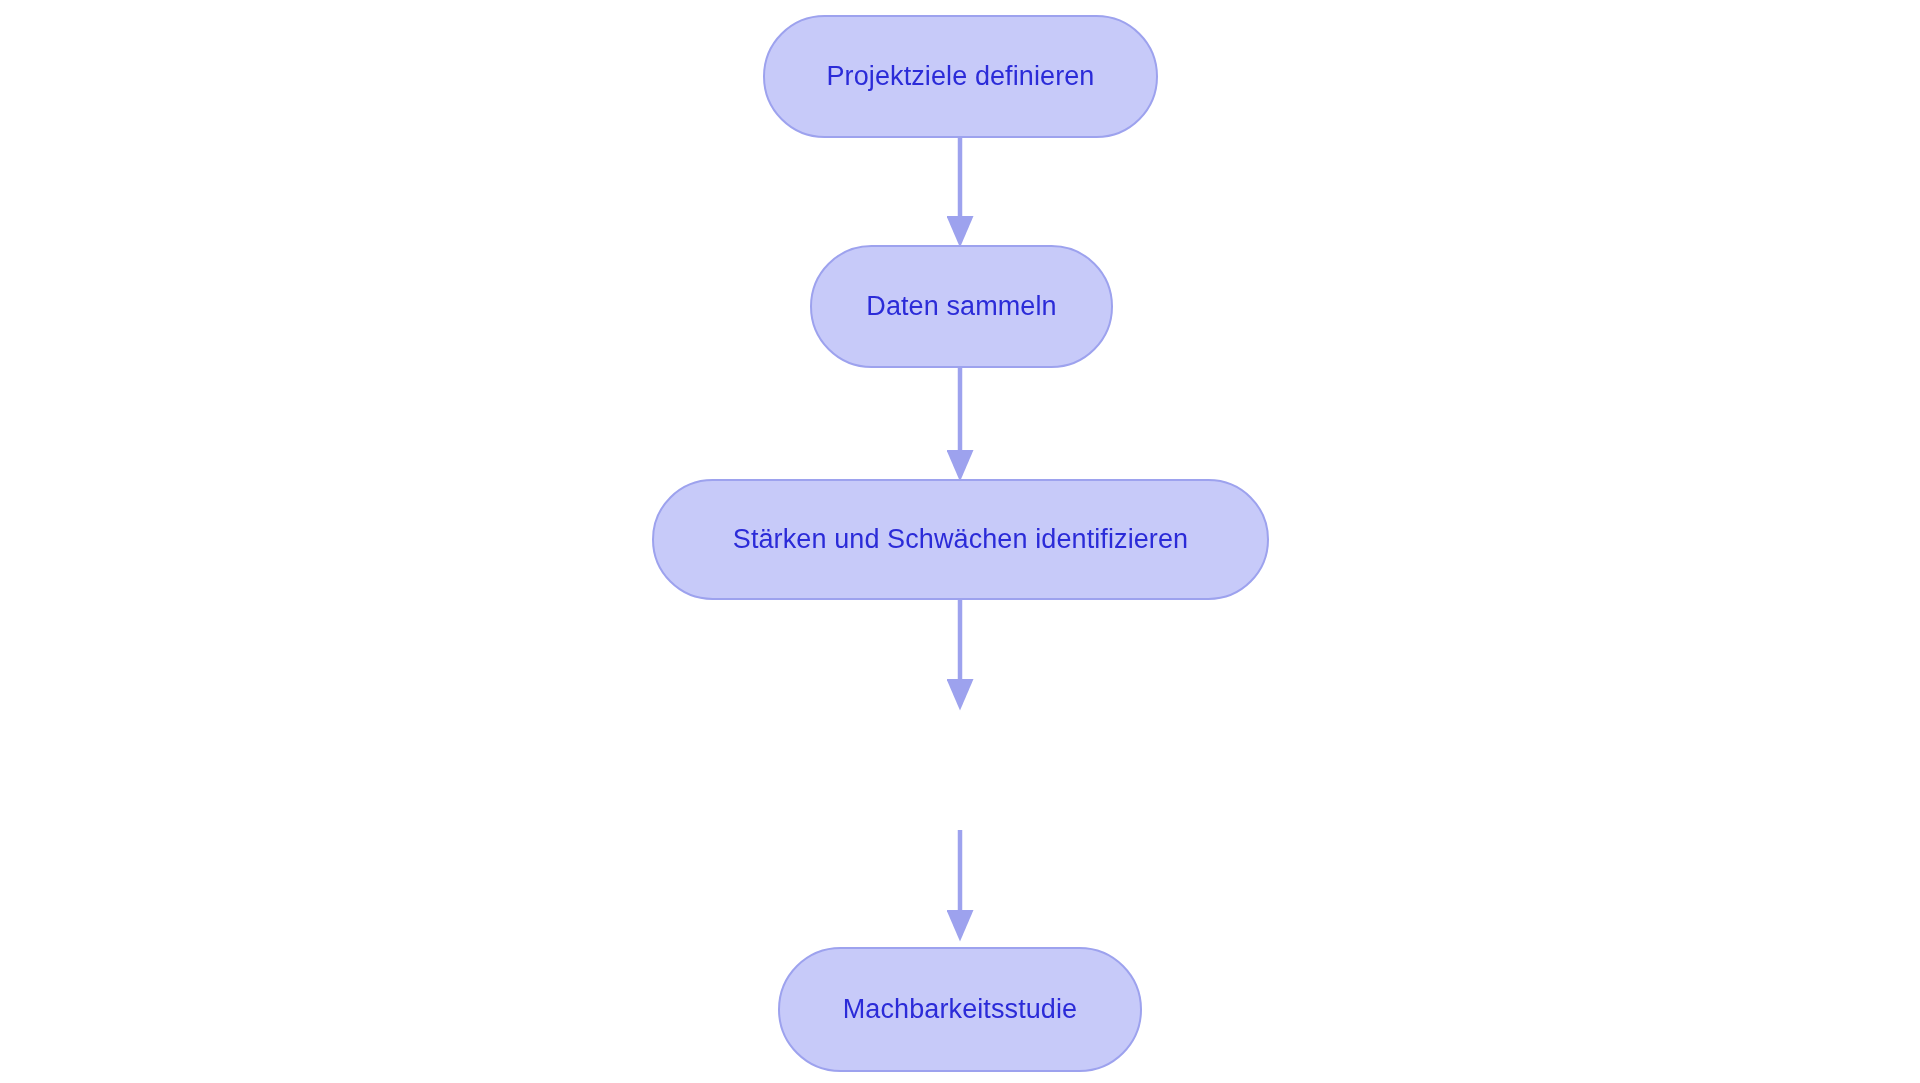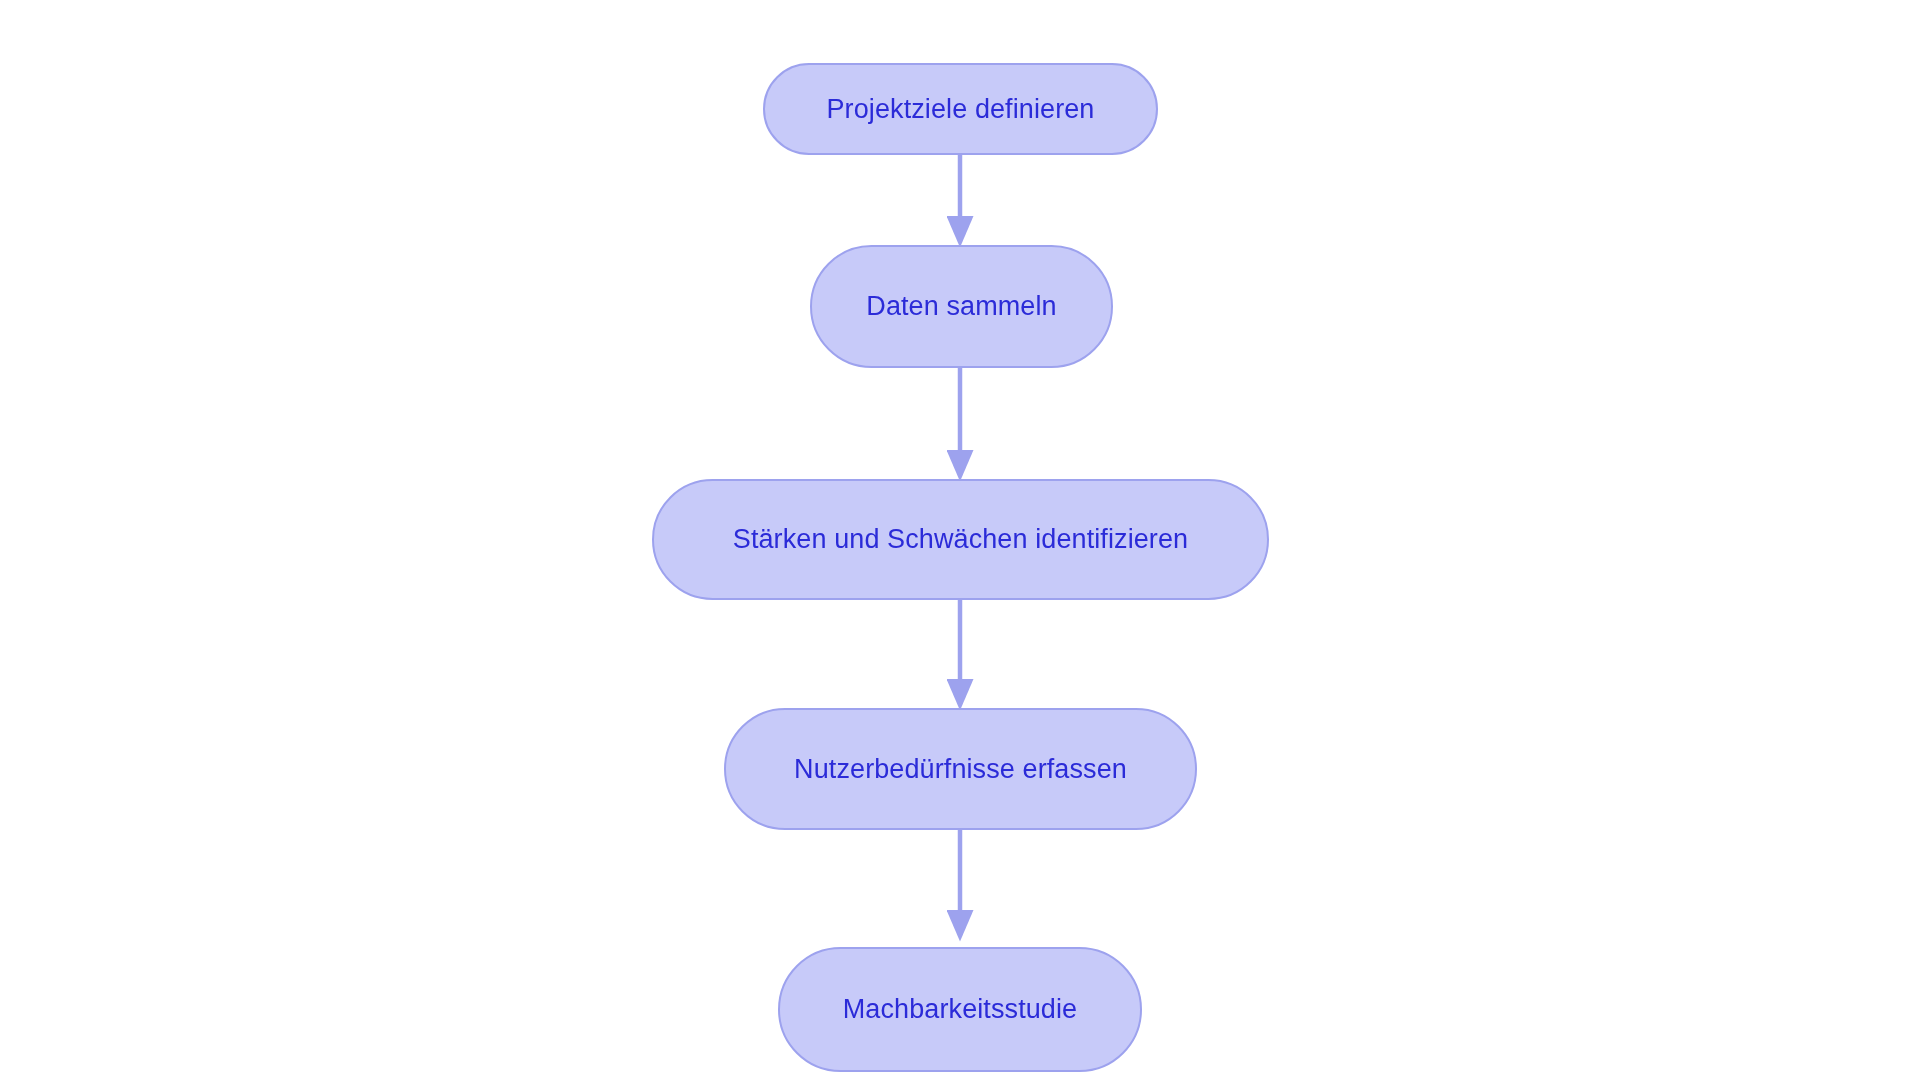--- a/index.html
+++ b/index.html
@@ -41,21 +41,21 @@
     font-weight: 400;
     letter-spacing: 0.1px;
     line-height: 1;
     white-space: nowrap;
   }
   .node-label {
     display: block;
     color: #2b2bd8;
   }
   
-  .node-1 { left: 763px; top: 15px;  width: 395px; height: 92px; margin-top: 48px; }
+  .node-1 { left: 763px; top: 15px;  width: 395px; height: 123px; }
   .node-2 { left: 810px; top: 245px; width: 303px; height: 123px; }
   .node-3 { left: 652px; top: 479px; width: 617px; height: 121px; }
   .node-4 { left: 724px; top: 708px; width: 473px; height: 122px; }
   .node-5 { left: 778px; top: 939px; width: 364px; height: 125px; margin-top: 8px; }
 </style>
 </head>
 <body>
 
 <div id="flow-canvas">
 
@@ -85,21 +85,18 @@
   </div>
 
   <div class="node node-3">
     <span class="node-label">Stärken und Schwächen identifizieren</span>
   </div>
 
   <div class="node node-2">
     <span class="node-label">Daten sammeln</span>
   </div>
 
-  <div class="node node-4">
-    <span class="node-label">Nutzerbedürfnisse erfassen</span>
-  </div>
 
   <div class="node node-5">
     <span class="node-label">Machbarkeitsstudie</span>
   </div>
 
 </div>
 
 </body></html>

